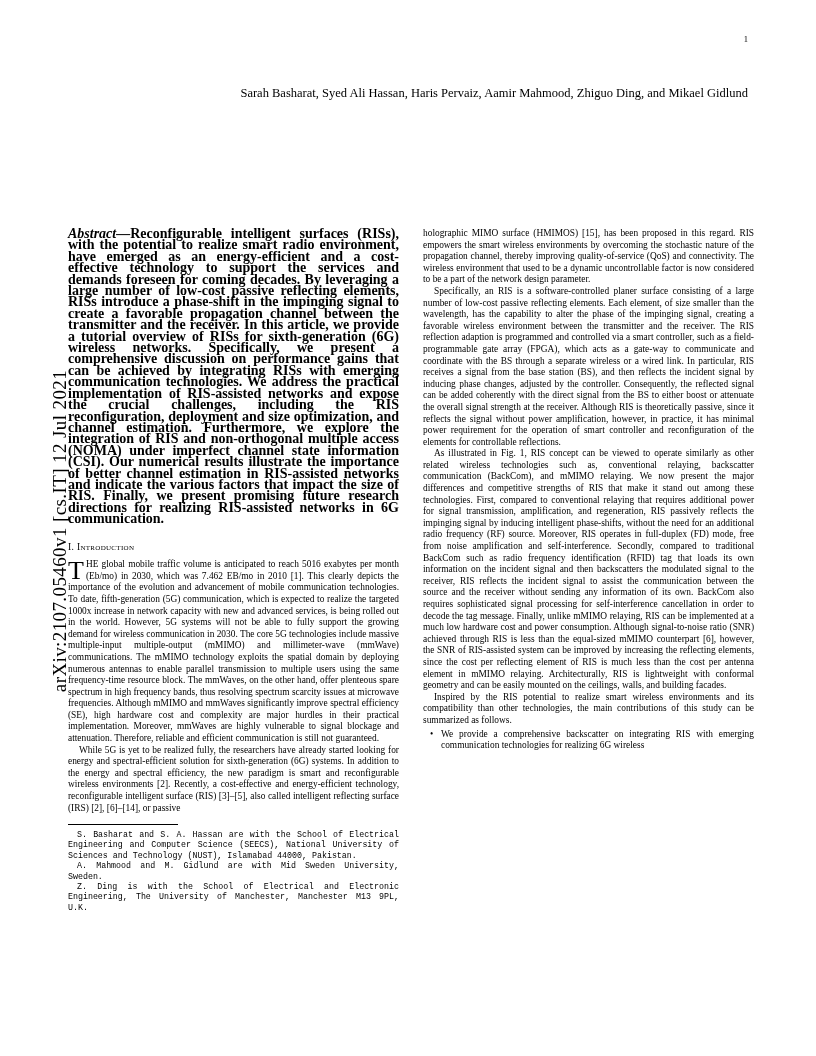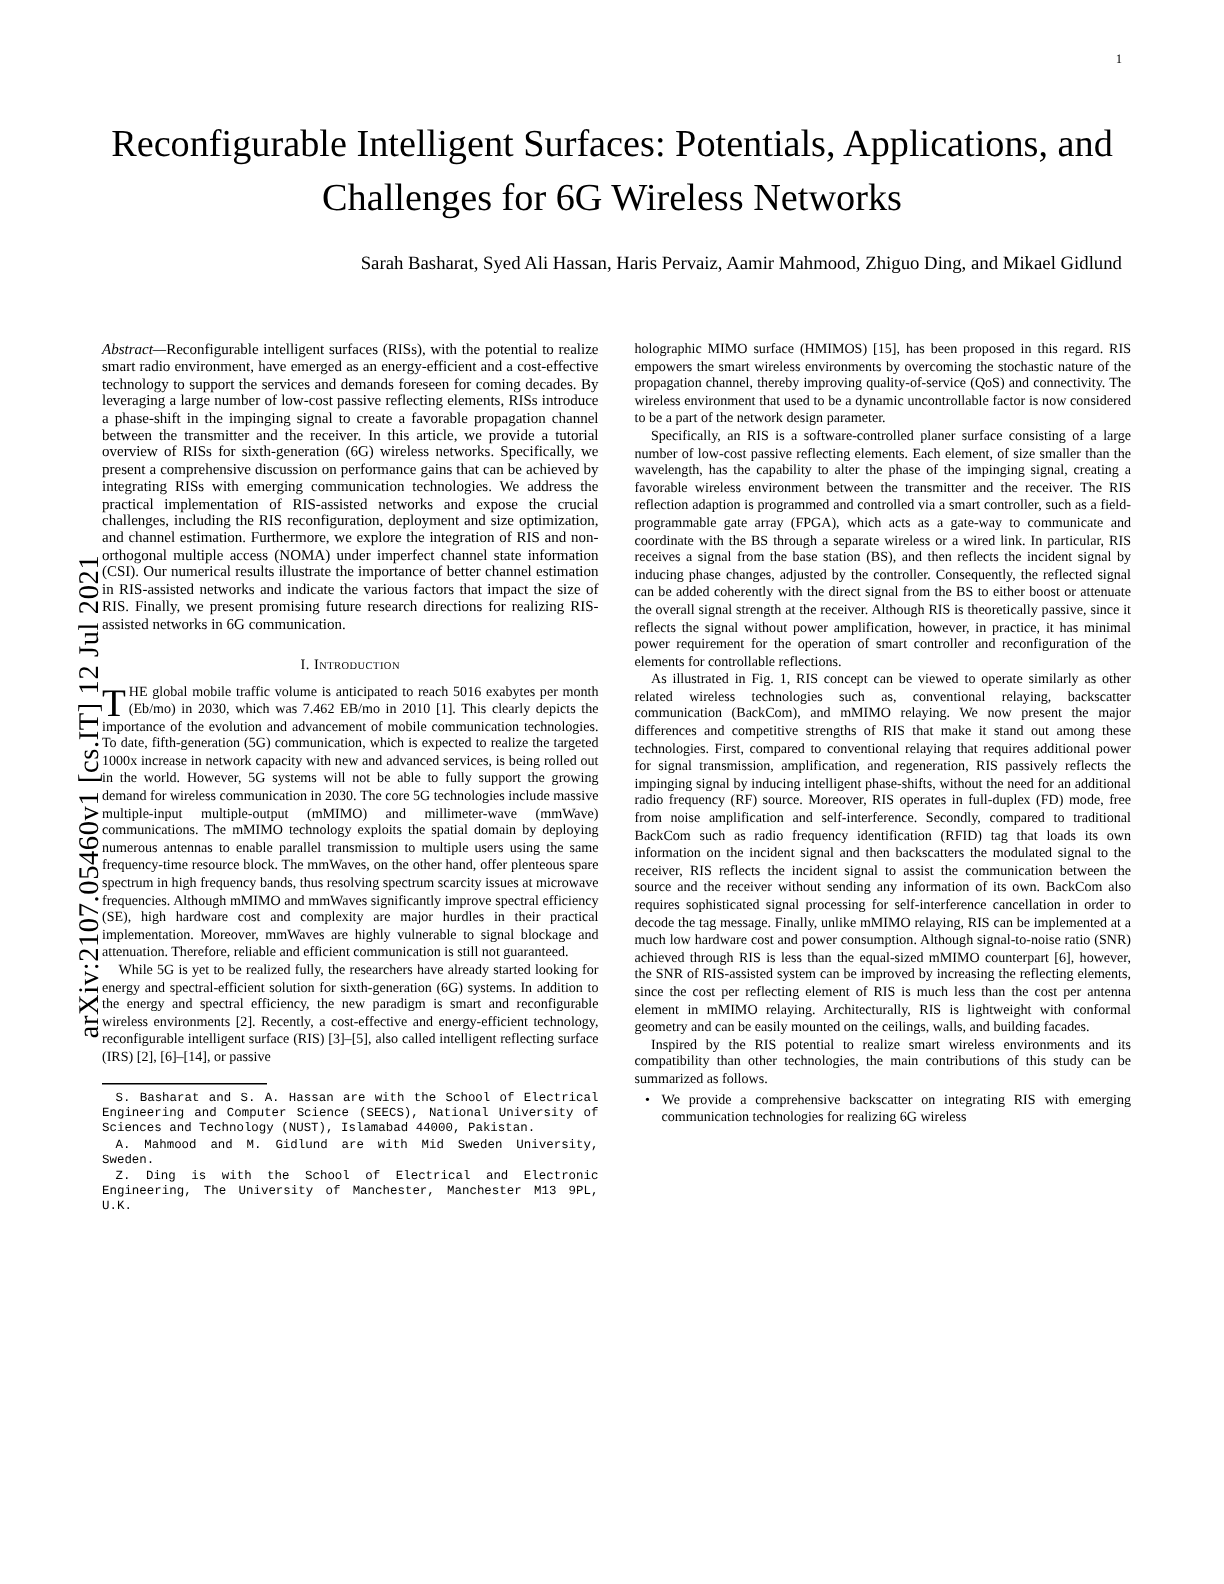--- a/index.html
+++ b/index.html
@@ -69,30 +69,30 @@
     display: flex;
     gap: 24px;
   }
   .col {
     width: 331px;
     font-size: 9.4px;
     line-height: 11.6px;
     text-align: justify;
   }
   .abstract {
-    font-weight: normal;
-    font-size: 10px;
+    font-weight: bold;
+    font-size: 14px;
     line-height: 11.4px;
     text-align: justify;
   }
   .abstract .lead {
     font-style: italic;
   }
   .section-head {
-    text-align: center;
+    text-align: left;
     font-size: 9.6px;
     font-variant: small-caps;
     margin: 16px 0 7px 0;
     letter-spacing: 0.3px;
   }
   p {
     margin: 0;
     text-indent: 11px;
   }
   p.first {
@@ -146,21 +146,20 @@
 </head>
 <body>
 
 <div class="page">
 
   <div class="page-number">1</div>
 
   <div class="arxiv-stamp">arXiv:2107.05460v1  [cs.IT]  12 Jul 2021</div>
 
   <div class="content">
-    <div class="title">Reconfigurable Intelligent Surfaces: Potentials, Applications, and Challenges for 6G Wireless Networks</div>
     <div class="authors">Sarah Basharat, Syed Ali Hassan, Haris Pervaiz, Aamir Mahmood, Zhiguo Ding, and Mikael Gidlund</div>
   </div>
 
   <div class="columns">
 
     <div class="col">
       <div class="abstract"><span class="lead">Abstract—</span><span>Reconfigurable intelligent surfaces (RISs), with the potential to realize smart radio environment, have emerged as an energy-efficient and a cost-effective technology to support the services and demands foreseen for coming decades. By leveraging a large number of low-cost passive reflecting elements, RISs introduce a phase-shift in the impinging signal to create a favorable propagation channel between the transmitter and the receiver. In this article, we provide a tutorial overview of RISs for sixth-generation (6G) wireless networks. Specifically, we present a comprehensive discussion on performance gains that can be achieved by integrating RISs with emerging communication technologies. We address the practical implementation of RIS-assisted networks and expose the crucial challenges, including the RIS reconfiguration, deployment and size optimization, and channel estimation. Furthermore, we explore the integration of RIS and non-orthogonal multiple access (NOMA) under imperfect channel state information (CSI). Our numerical results illustrate the importance of better channel estimation in RIS-assisted networks and indicate the various factors that impact the size of RIS. Finally, we present promising future research directions for realizing RIS-assisted networks in 6G communication.</span></div>
 
       <div class="section-head">I. Introduction</div>
 

